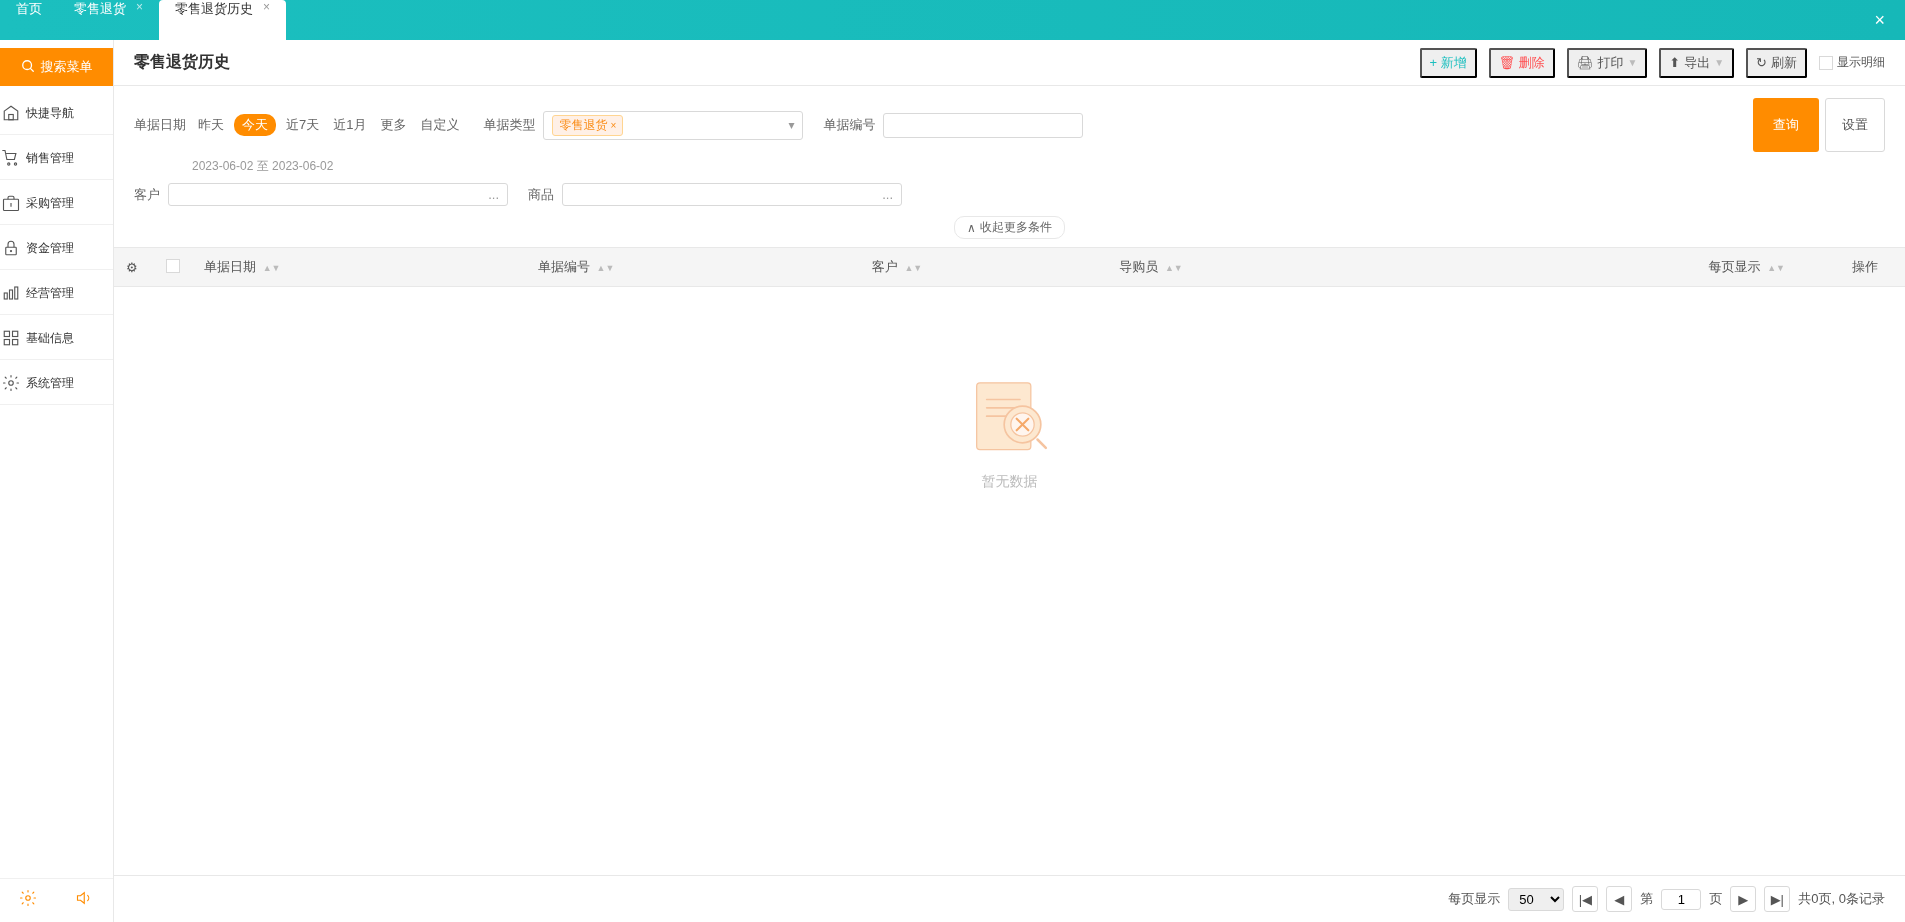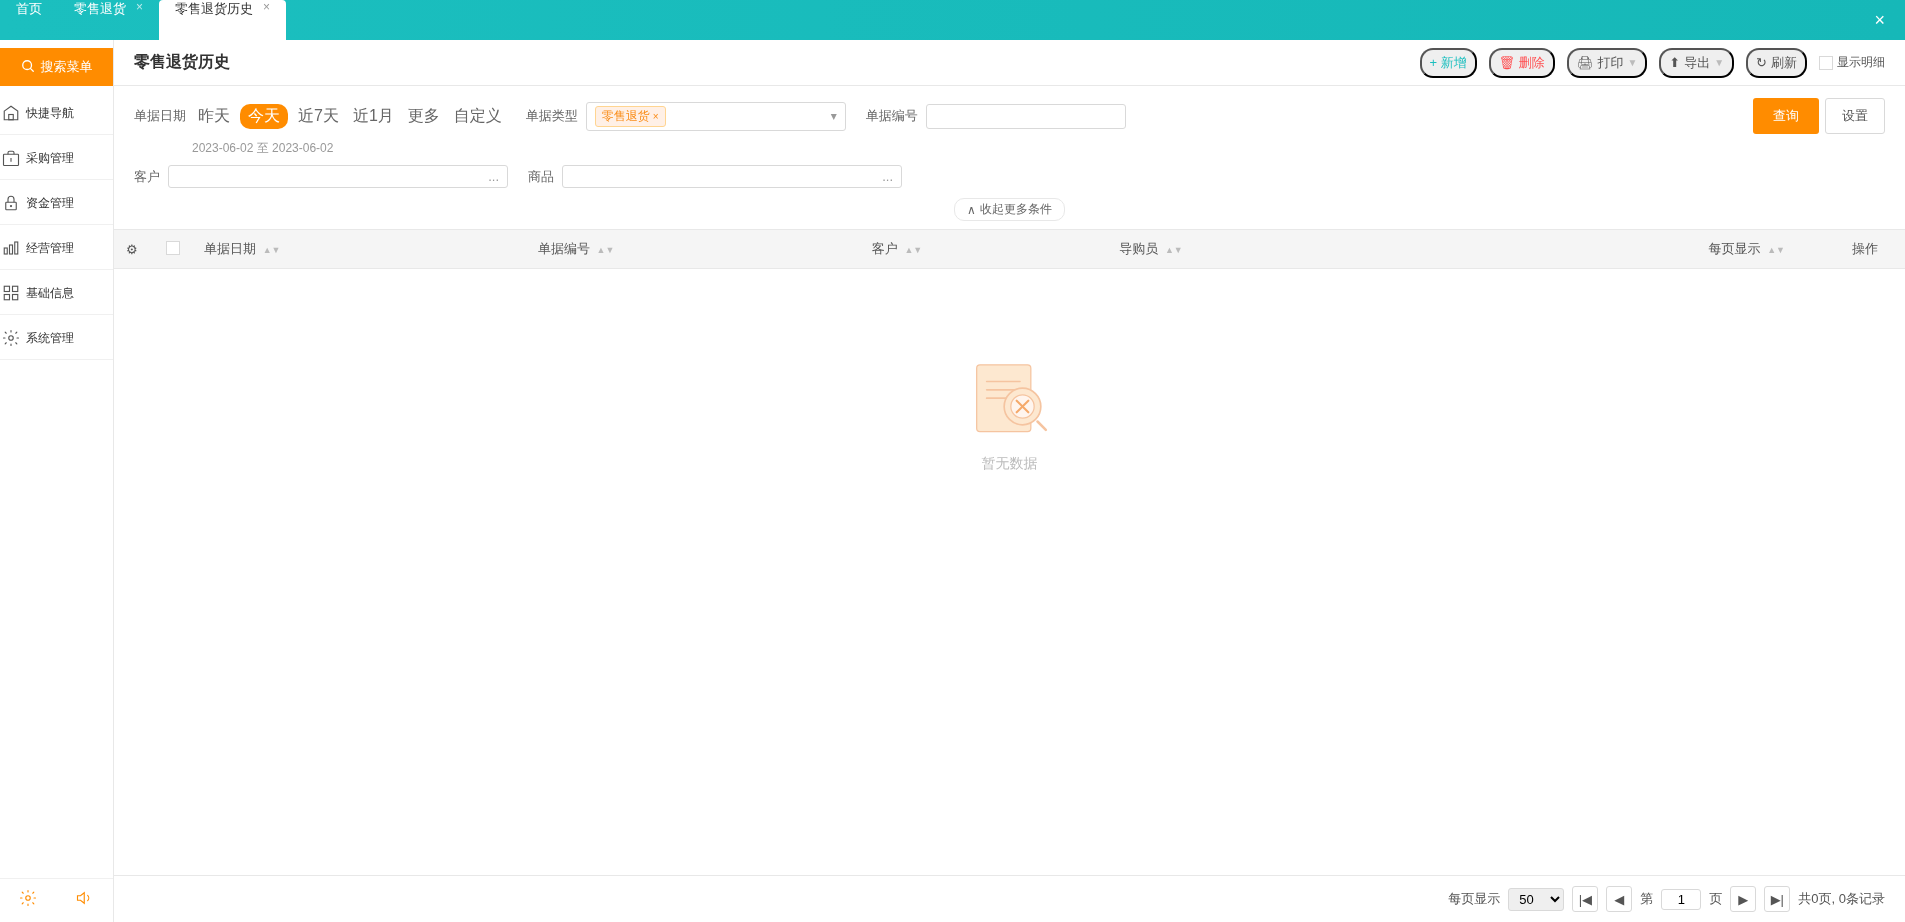--- a/index.html
+++ b/index.html
@@ -154,21 +154,21 @@
       gap: 12px;
     }
     .header-btn {
       display: flex;
       align-items: center;
       gap: 4px;
       font-size: 13px;
       color: #555;
       cursor: pointer;
       padding: 4px 8px;
-      border-radius: 13px;
+      border-radius: 2px;
     }
     .header-btn.new-btn {
       color: #1bbfbf;
     }
     .header-btn.del-btn { color: #ff4d4f; }
     .show-detail-wrap {
       display: flex;
       align-items: center;
       gap: 4px;
       font-size: 12px;
@@ -207,21 +207,21 @@
       white-space: nowrap;
       color: #666;
       font-size: 13px;
     }
     .date-shortcuts {
       display: flex;
       gap: 6px;
       align-items: center;
     }
     .date-shortcut {
-      font-size: 16px;
+      font-size: 13px;
       color: #666;
       cursor: pointer;
       padding: 2px 4px;
       border-radius: 2px;
     }
     .date-shortcut.active {
       background: #ff8c00;
       color: #fff;
       border-radius: 10px;
       padding: 2px 8px;
@@ -399,21 +399,21 @@
       border: none;
       padding: 6px 20px;
       border-radius: 3px;
       cursor: pointer;
       font-size: 13px;
     }
     .settings-btn-right {
       background: #fff;
       color: #555;
       border: 1px solid #d9d9d9;
-      padding: 8px 16px;
+      padding: 17px 16px;
       border-radius: 3px;
       cursor: pointer;
       font-size: 13px;
     }
   </style>
 </head>
 <body>
 
 <div class="top-bar">
   <div class="top-bar-tabs">
@@ -448,20 +448,30 @@
     </div>
 
     <div class="sidebar-item">
       <span class="sidebar-icon">
         <svg width="18" height="18" viewBox="0 0 24 24" fill="none">
             <path d="M3 9.5L12 3l9 6.5V21H3V9.5z" stroke="#555" stroke-width="1.5" fill="none"></path>
             <rect x="9" y="14" width="6" height="7" stroke="#555" stroke-width="1.5" fill="none"></rect>
           </svg>
       </span>
       <span>快捷导航</span>
+    </div>
+    <div class="sidebar-item">
+      <span class="sidebar-icon">
+        <svg width="18" height="18" viewBox="0 0 24 24" fill="none">
+            <circle cx="9" cy="20" r="1.5" stroke="#555" stroke-width="1.5"></circle>
+            <circle cx="18" cy="20" r="1.5" stroke="#555" stroke-width="1.5"></circle>
+            <path d="M1 2h3l2.5 12h10l2-8H6" stroke="#555" stroke-width="1.5" stroke-linecap="round"></path>
+          </svg>
+      </span>
+      <span>销售管理</span>
     </div>
     <div class="sidebar-item">
       <span class="sidebar-icon">
         <svg width="18" height="18" viewBox="0 0 24 24" fill="none">
             <rect x="2" y="7" width="20" height="15" rx="1" stroke="#555" stroke-width="1.5"></rect>
             <path d="M16 7V5a2 2 0 00-2-2h-4a2 2 0 00-2 2v2" stroke="#555" stroke-width="1.5"></path>
             <line x1="12" y1="12" x2="12" y2="17" stroke="#555" stroke-width="1.5"></line>
           </svg>
       </span>
       <span>采购管理</span>

